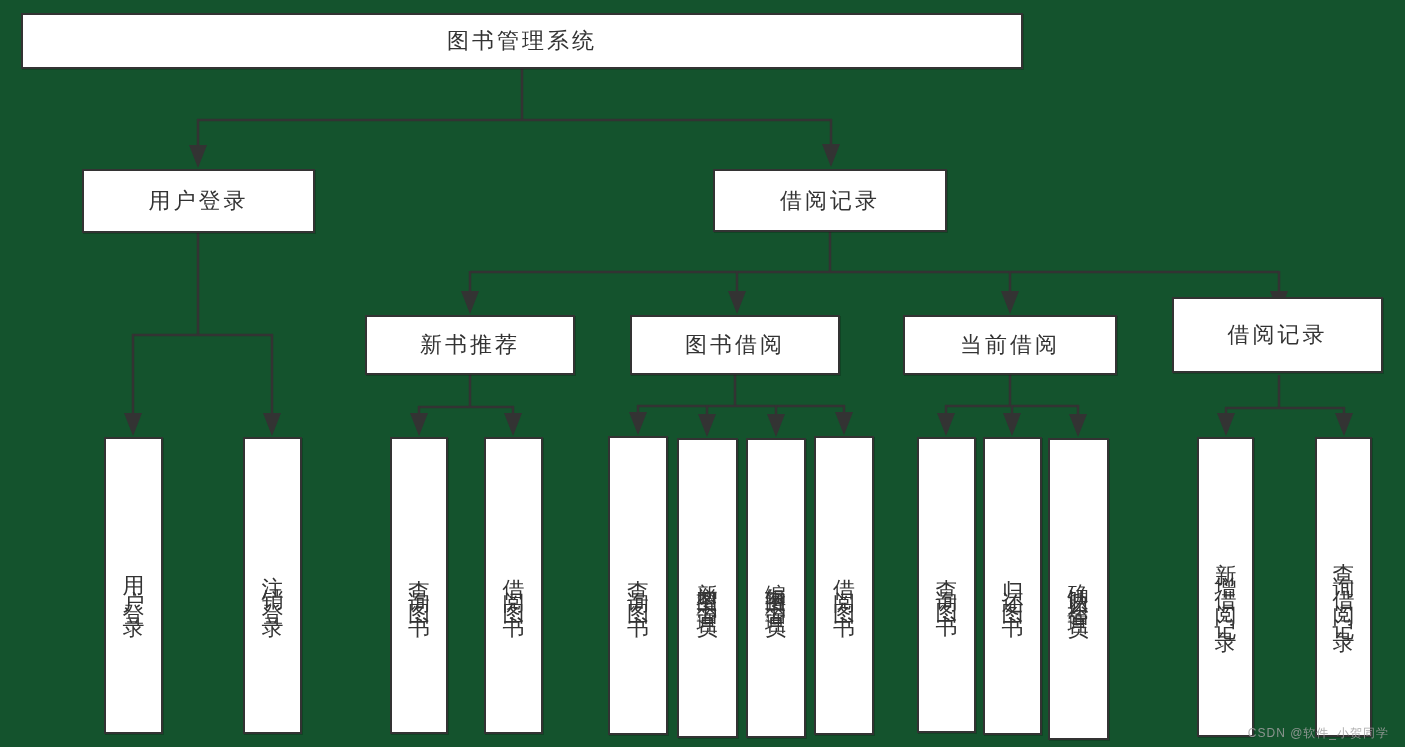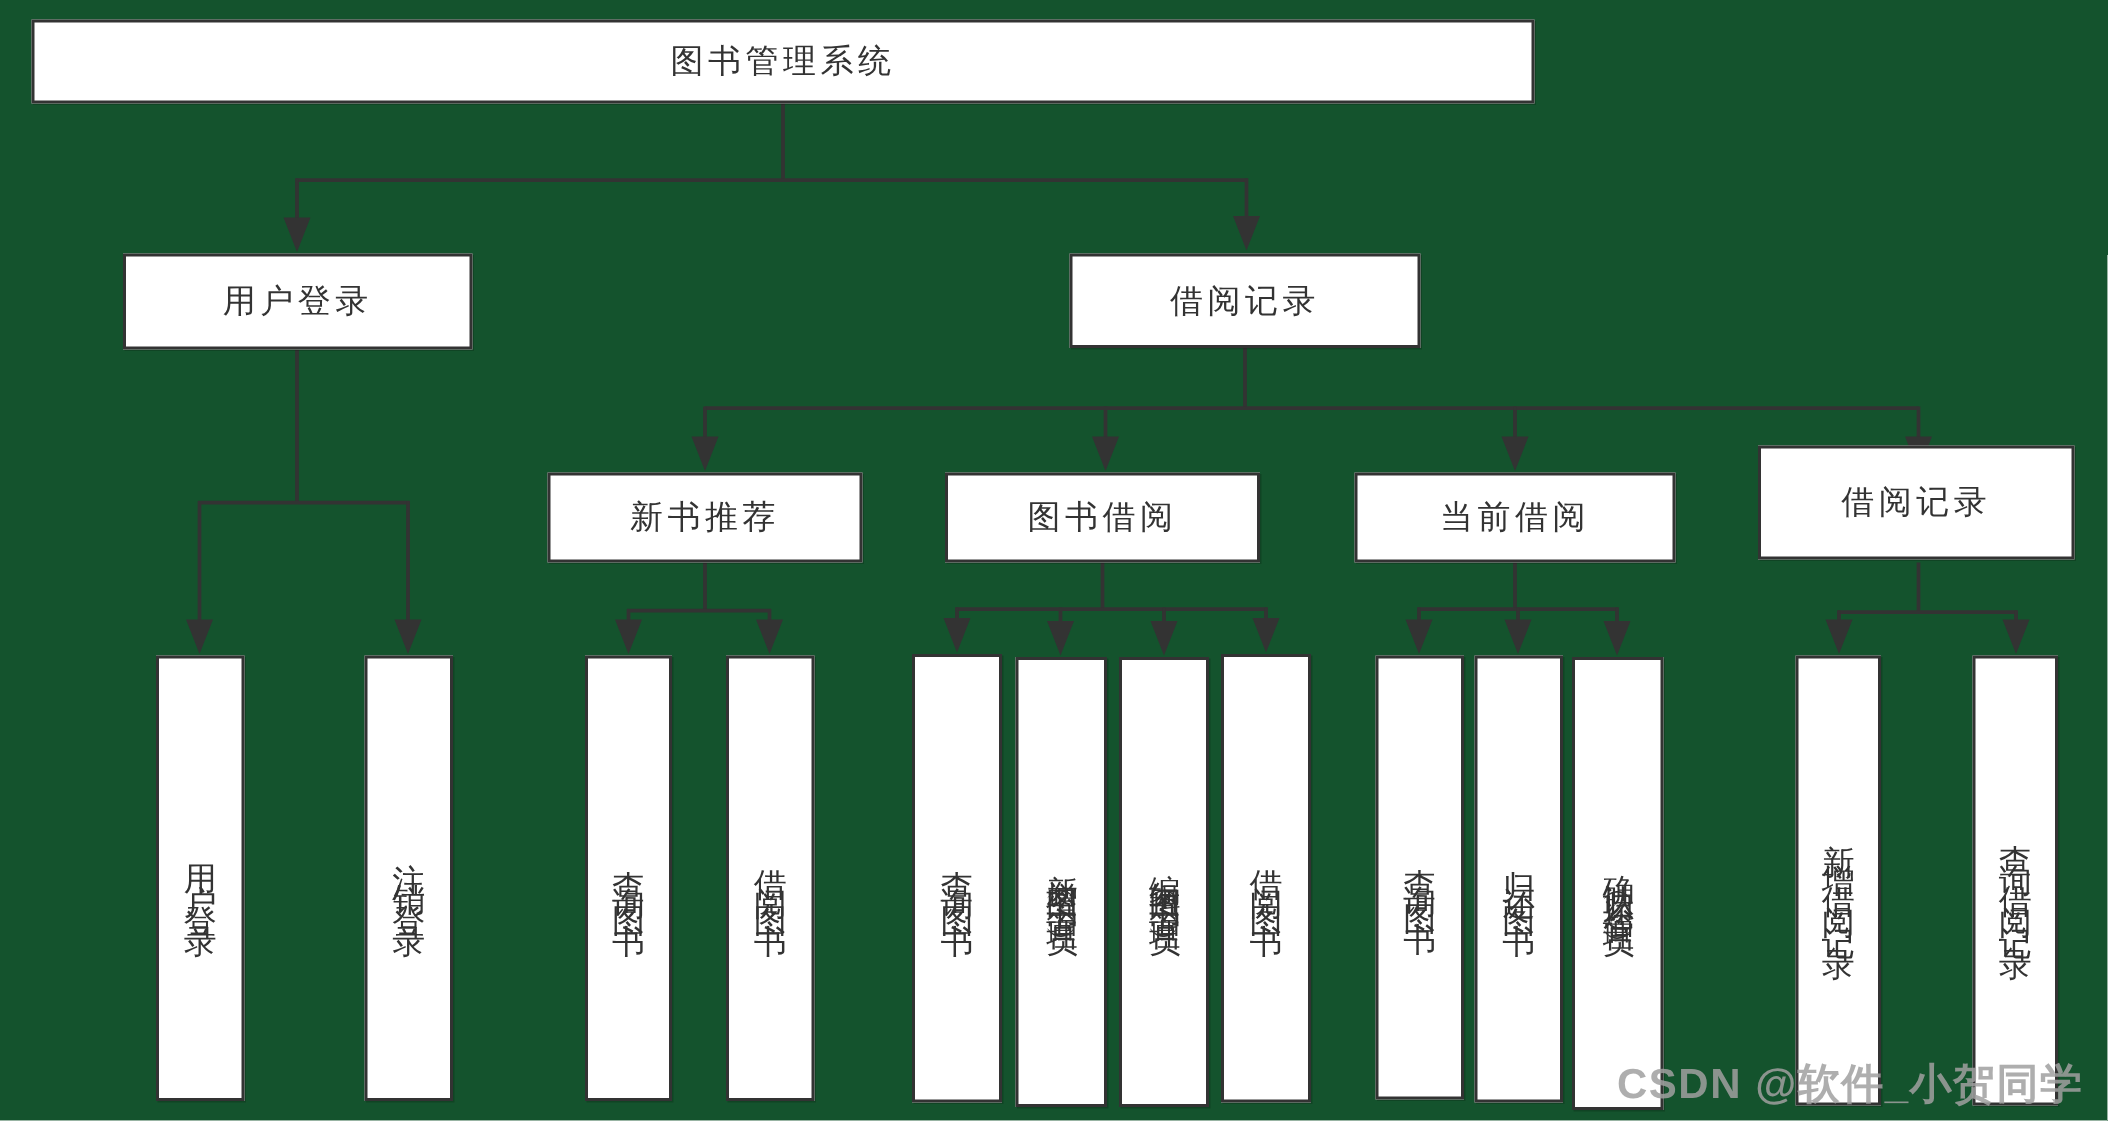--- a/index.html
+++ b/index.html
@@ -57,25 +57,24 @@
     letter-spacing: 14px;
   }
   .leaf .vtext.tight {
     font-size: 21px;
     letter-spacing: 5px;
   }
   #watermark {
     position: absolute;
     right: 16px;
     bottom: 5px;
-    font-size: 28px;
+    font-size: 12px;
     color: rgba(160,160,160,0.85);
     letter-spacing: 1px;
     z-index: 5;
-    font-weight: bold;
   }
 </style>
 </head>
 <body>
 
 <div id="canvas">
 
   <svg id="connectors" viewBox="0 0 1405 747" xmlns="http://www.w3.org/2000/svg">
     <g stroke="#333333" stroke-width="2.5" fill="none">
 

